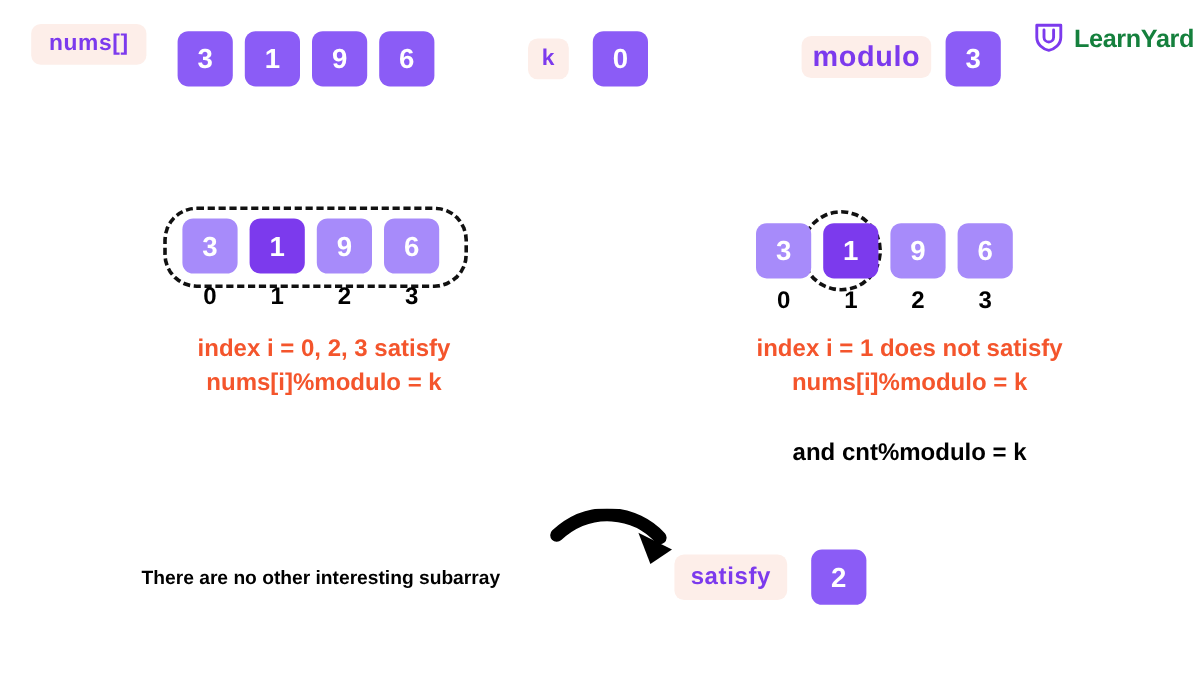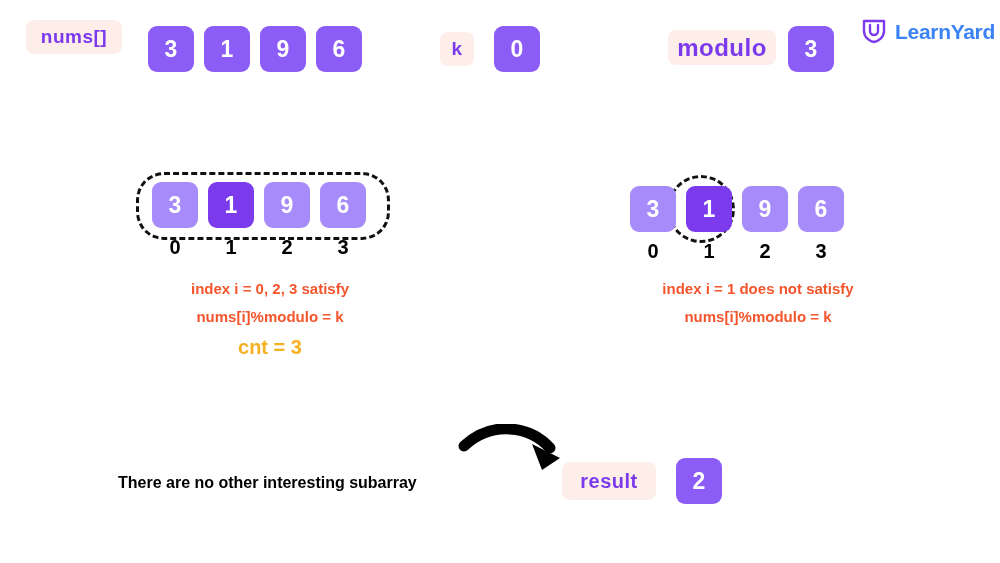--- a/index.html
+++ b/index.html
@@ -55,36 +55,36 @@
   #top-n1 { left: 204px; }
   #top-n2 { left: 260px; }
   #top-n3 { left: 316px; }
   #k-label { left: 440px; top: 32px; width: 34px; height: 34px; font-size: 19px; }
   #k-value { left: 494px; top: 26px; width: 46px; height: 46px; font-size: 23px; }
   #modulo-label { left: 668px; top: 30px; width: 108px; height: 35px; font-size: 24px; }
   #modulo-value { left: 788px; top: 26px; width: 46px; height: 46px; font-size: 23px; }
 
   
   #logo { left: 860px; top: 16px; display: flex; align-items: center; gap: 7px; }
-  #logo .logo-text { font-size: 21px; font-weight: bold; color: #3b82f6; letter-spacing: -0.3px; }
+  #logo .logo-text { font-size: 21px; font-weight: bold; color: #15803d; letter-spacing: -0.3px; }
 
   
   .panel-cell { width: 46px; height: 46px; font-size: 23px; }
   .dash-round {
     border: 3px dashed #111111;
     border-radius: 28px;
   }
   .dash-circle {
     border: 3px dashed #111111;
     border-radius: 50%;
   }
   .line-red {
     color: #f4552c;
     font-weight: bold;
-    font-size: 15px;
+    font-size: 20px;
     text-align: center;
     white-space: nowrap;
   }
   .line-yellow {
     color: #f4b223;
     font-weight: bold;
     font-size: 20px;
     text-align: center;
     white-space: nowrap;
   }
@@ -149,21 +149,20 @@
 
   <div class="idx-row" style="left:22px; top:68px;">
     <div class="idx">0</div>
     <div class="idx">1</div>
     <div class="idx">2</div>
     <div class="idx">3</div>
   </div>
 
   <div class="abs line-red" style="left:0; top:112px; width:280px;">index i = 0, 2, 3 satisfy</div>
   <div class="abs line-red" style="left:0; top:140px; width:280px;">nums[i]%modulo = k</div>
-  <div class="abs line-yellow" style="left:0; top:168px; width:280px;">cnt = 3</div>
 </div>
 
 <div class="abs" id="right-panel">
 
   <div class="abs dash-circle" style="left:59px; top:7px; width:62px; height:62px;"></div>
 
   <div class="cells-row" style="left:22px; top:18px;">
     <div class="cell light panel-cell">3</div>
     <div class="cell deep panel-cell">1</div>
     <div class="cell light panel-cell">9</div>
@@ -172,24 +171,25 @@
 
   <div class="idx-row" style="left:22px; top:72px;">
     <div class="idx">0</div>
     <div class="idx">1</div>
     <div class="idx">2</div>
     <div class="idx">3</div>
   </div>
 
   <div class="abs line-red" style="left:0; top:112px; width:300px;">index i = 1 does not satisfy</div>
   <div class="abs line-red" style="left:0; top:140px; width:300px;">nums[i]%modulo = k</div>
+  <div class="abs line-black" style="left:0; top:198px; width:300px;">and cnt%modulo = k</div>
 </div>
 
 <div class="abs" id="arrow">
   <svg width="120" height="60" viewBox="0 0 120 60">
     <path d="M6 22 C34 -4 72 2 92 24" fill="none" stroke="#000000" stroke-width="11" stroke-linecap="round"></path>
     <path d="M74 20 L102 34 L84 46 Z" fill="#000000"></path>
   </svg>
 </div>
 
 <div class="abs" id="bottom-text">There are no other interesting subarray</div>
-<div class="abs label-chip" id="result-label">result</div>
+<div class="abs label-chip" id="result-label">satisfy</div>
 <div class="abs cell" id="result-value">2</div>
 
 </body></html>

